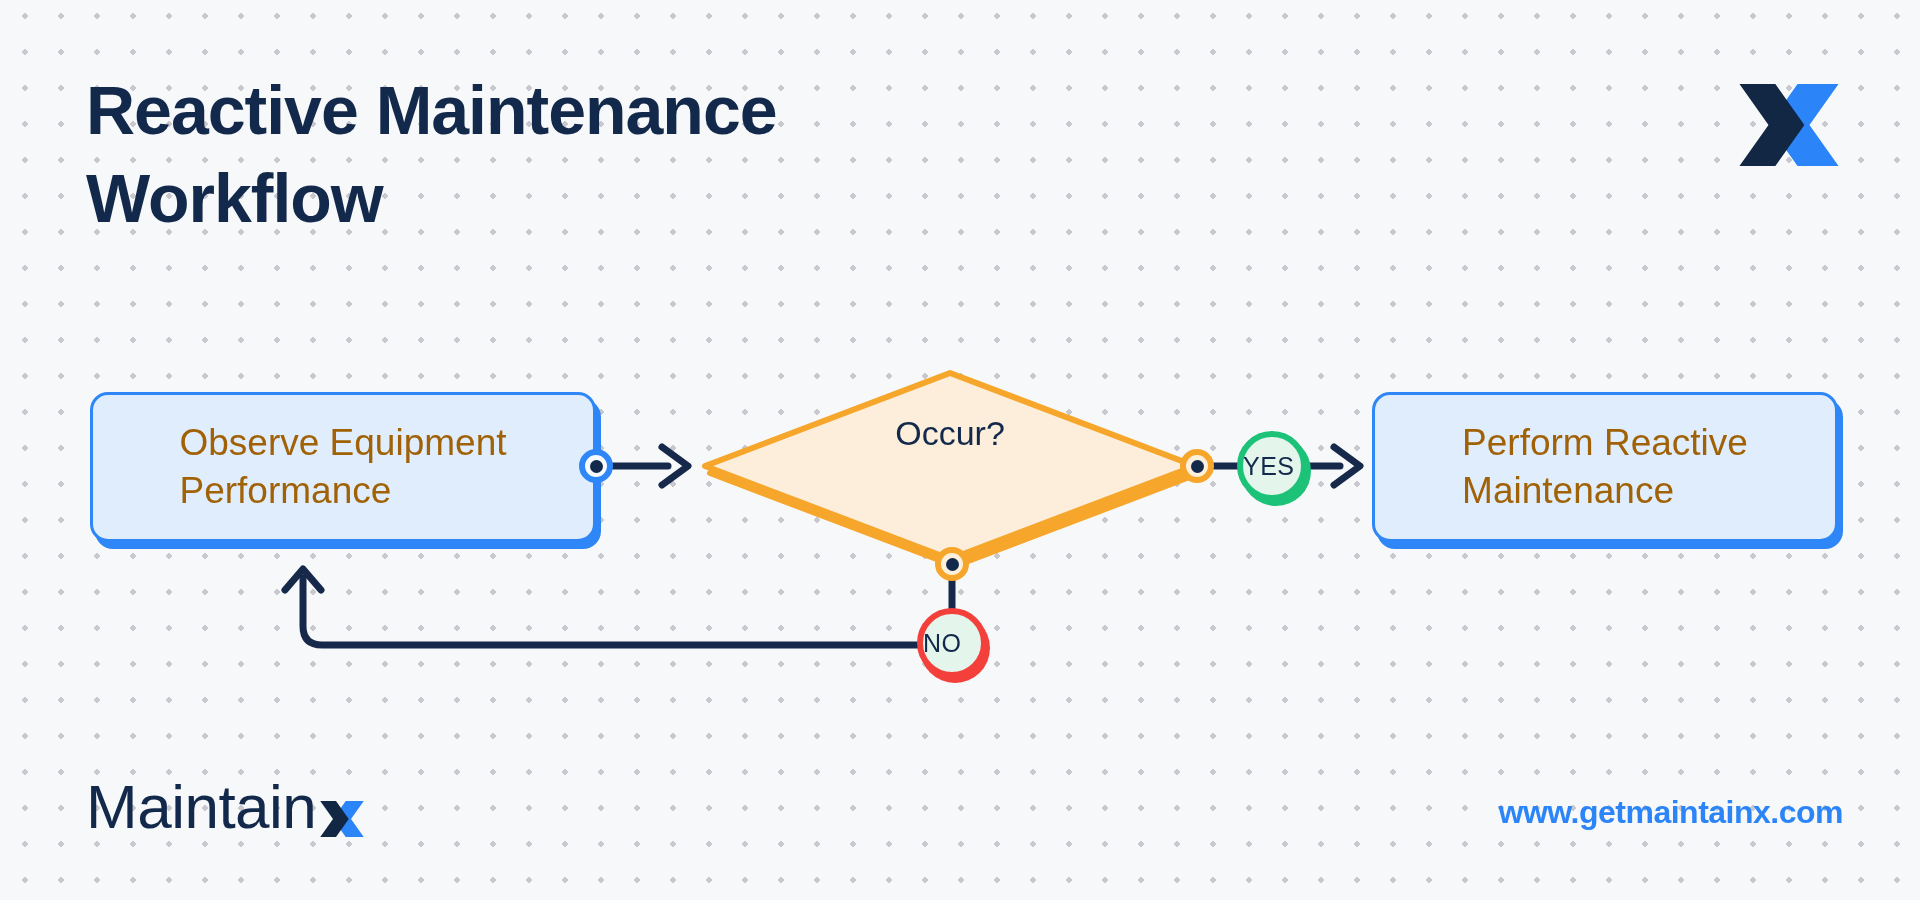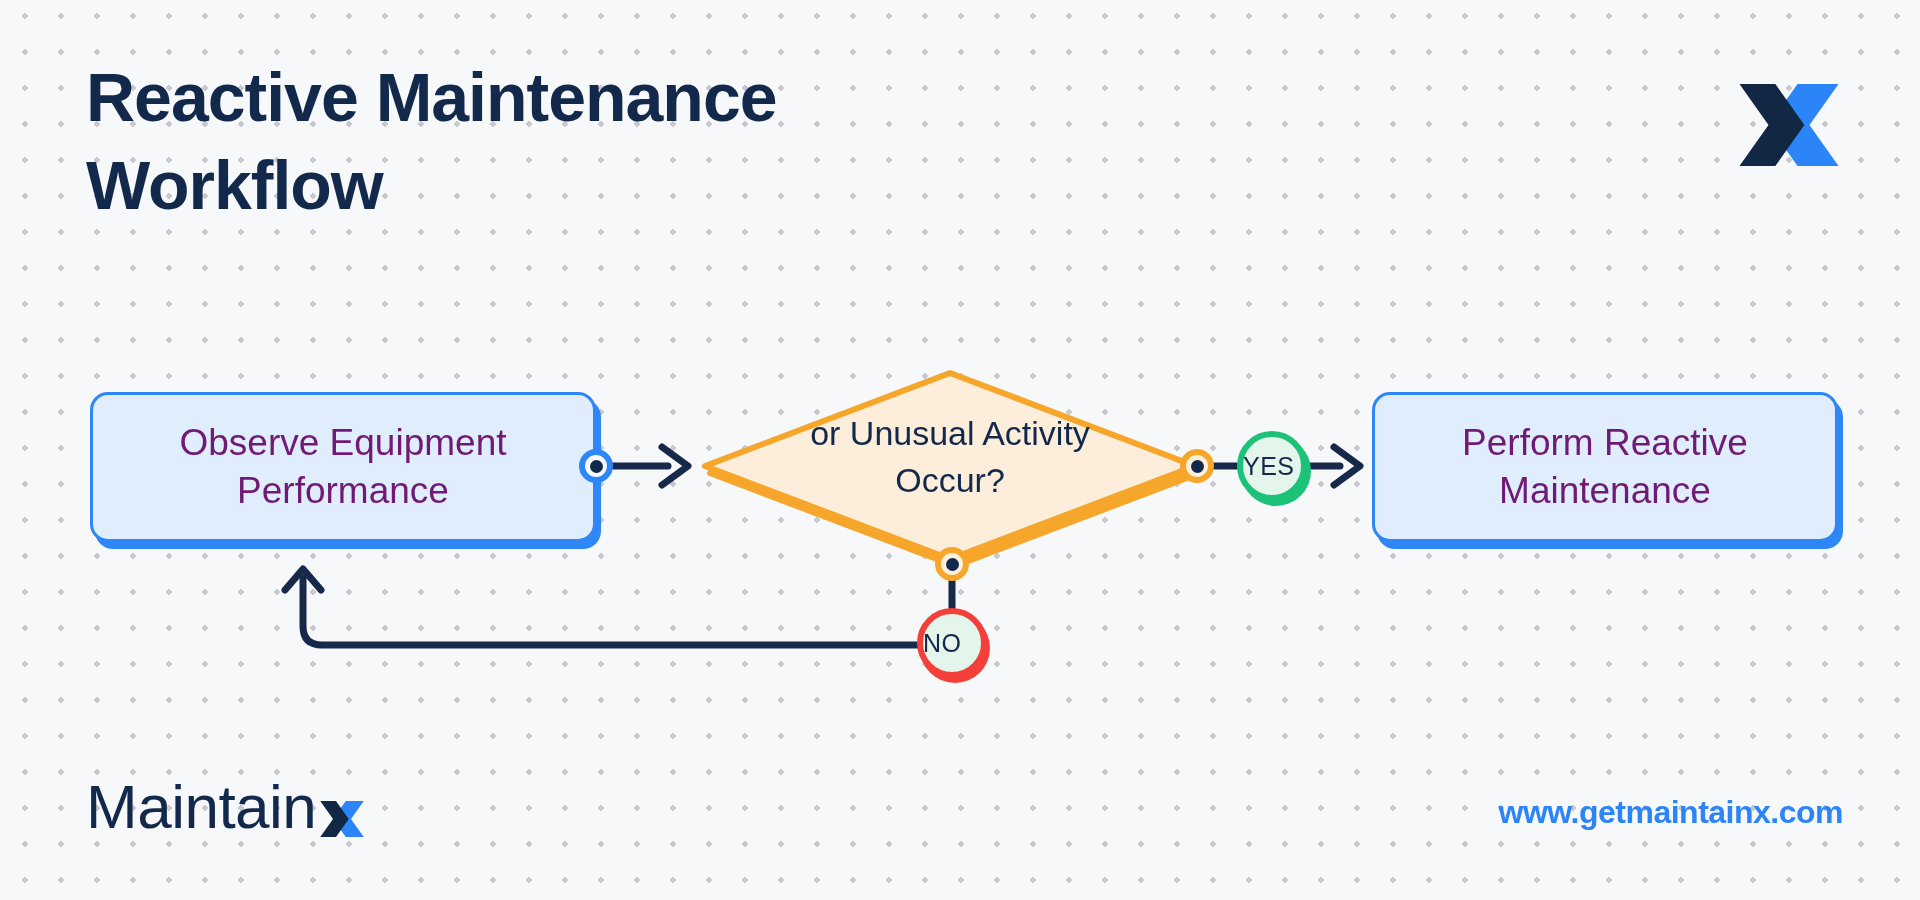--- a/index.html
+++ b/index.html
@@ -8,35 +8,35 @@
     font-family:"Liberation Sans", sans-serif;
   }
   .canvas{
     position:absolute;inset:0;
     background-color:#F7F8FA;
     background-image:radial-gradient(circle,#C8C8CE 2.6px,rgba(0,0,0,0) 2.8px);
     background-size:36px 36px;
     background-position:7px -2px;
   }
   .title{
-    position:absolute;left:86px;top:53px;width:1000px;
+    position:absolute;left:86px;top:66px;width:1000px;
     font-size:68px;line-height:1.3;font-weight:700;letter-spacing:-1px;
     color:#13294B;
   }
   .title span{display:block;}
   .logo-top{
     position:absolute;left:1736px;top:84px;width:106px;height:82px;
   }
   .conn-layer{position:absolute;inset:0;pointer-events:none;}
   .node{
     position:absolute;height:150px;box-sizing:border-box;
     background:#DFEDFC;border:3px solid #2E86F7;border-radius:18px;
     box-shadow:5px 7px 0 0 #2E86F7;
-    display:flex;align-items:center;justify-content:center;text-align:center;
-    color:#701a75;font-size:37px;line-height:1.3;
+    display:flex;align-items:center;justify-content:center;text-align:left;
+    color:#a16207;font-size:37px;line-height:1.3;
   }
   .node span{display:block;}
   .node-observe{left:90px;top:392px;width:506px;}
   .node-perform{left:1372px;top:392px;width:466px;}
   .diamond-label{
     position:absolute;left:740px;top:410px;width:420px;
     text-align:center;color:#13294B;font-size:34px;line-height:47px;
   }
   .diamond-label span{display:block;}
   .ring{
@@ -110,21 +110,20 @@
   </div>
 
   <div class="node node-perform">
     <div>
       <span>Perform Reactive</span>
       <span>Maintenance</span>
     </div>
   </div>
 
   <div class="diamond-label">
-    <span>or Unusual Activity</span>
     <span>Occur?</span>
   </div>
 
   <div class="ring ring-blue">
       <span class="dot"></span>
     </div>
   <div class="ring ring-orange ring-or-right">
       <span class="dot"></span>
     </div>
   <div class="ring ring-orange ring-or-bottom">

